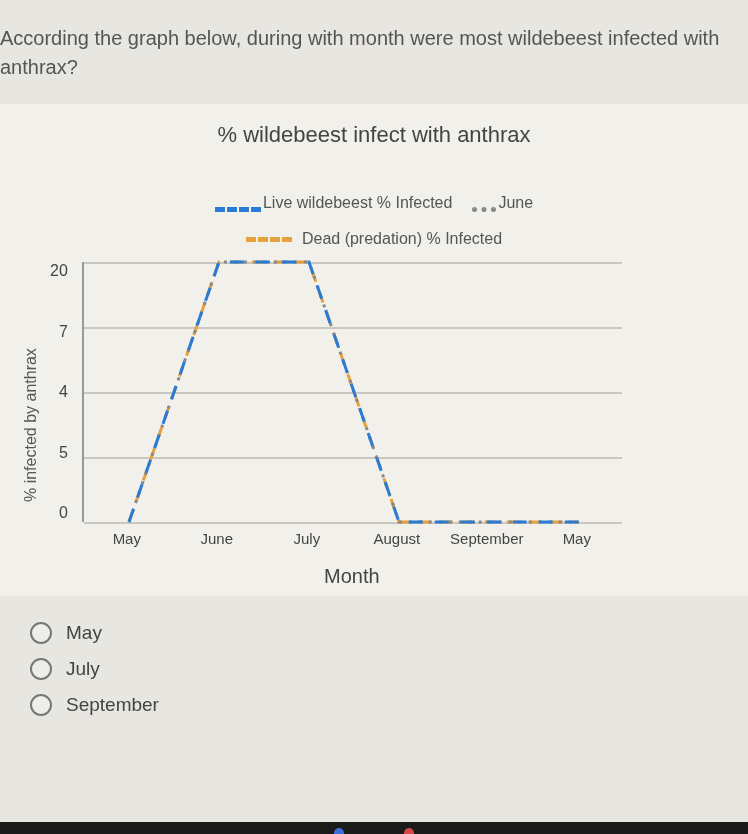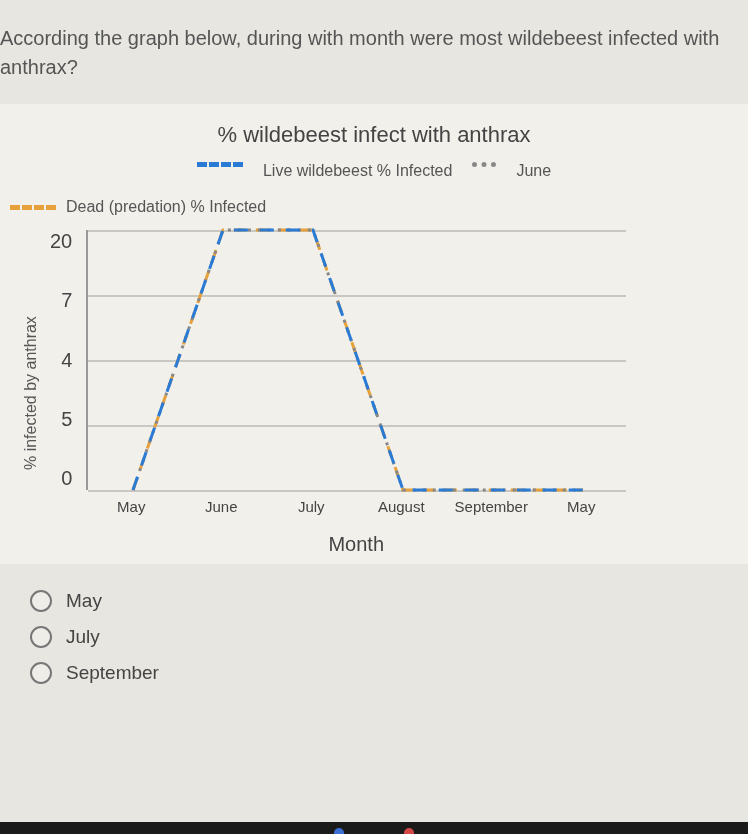--- a/index.html
+++ b/index.html
@@ -31,22 +31,22 @@
     }
     .legend {
       display: flex;
       flex-wrap: wrap;
       justify-content: center;
       gap: 18px 20px;
       font-size: 16px;
       color: #555;
       margin-bottom: 14px;
     }
-    .legend-row { display: flex; align-items: flex-start; gap: 20px; }
-    .legend-row2 { display: flex; width: 100%; gap: 10px; align-items:center;}
+    .legend-row { display: flex; align-items: flex-end; gap: 2px; margin-top: 32px; }
+    .legend-row2 { display: flex; justify-content: center; width: 100%; gap: 10px; align-items:center;}
     .swatch { display:inline-block; width:38px; height:0; border-top-width:4px; border-top-style:solid; }
     .swatch.dashed-blue { border-top-style: dashed; border-top-color:#2a7bd6; border-top-width:5px; width:46px;}
     .swatch.dotted-gray { border-top-style: dotted; border-top-color:#888; border-top-width:5px; width:24px;}
     .swatch.dashed-orange { border-top-style: dashed; border-top-color:#e6a13a; border-top-width:5px; width:46px;}
     .chart-body {
       display: flex;
       gap: 6px;
       align-items: stretch;
       padding-left: 8px;
     }
@@ -57,21 +57,21 @@
       font-size: 16px;
       color: #555;
       padding: 0 4px;
     }
     .yaxis {
       display: flex;
       flex-direction: column;
       justify-content: space-between;
       align-items: flex-end;
       height: 260px;
-      font-size: 20px;
+      font-size: 16px;
       color: #444;
       padding-right: 8px;
     }
     .plot-wrap { flex: 1; }
     .plot {
       position: relative;
       height: 260px;
       width: 540px;
       border-left: 2px solid #999;
     }

